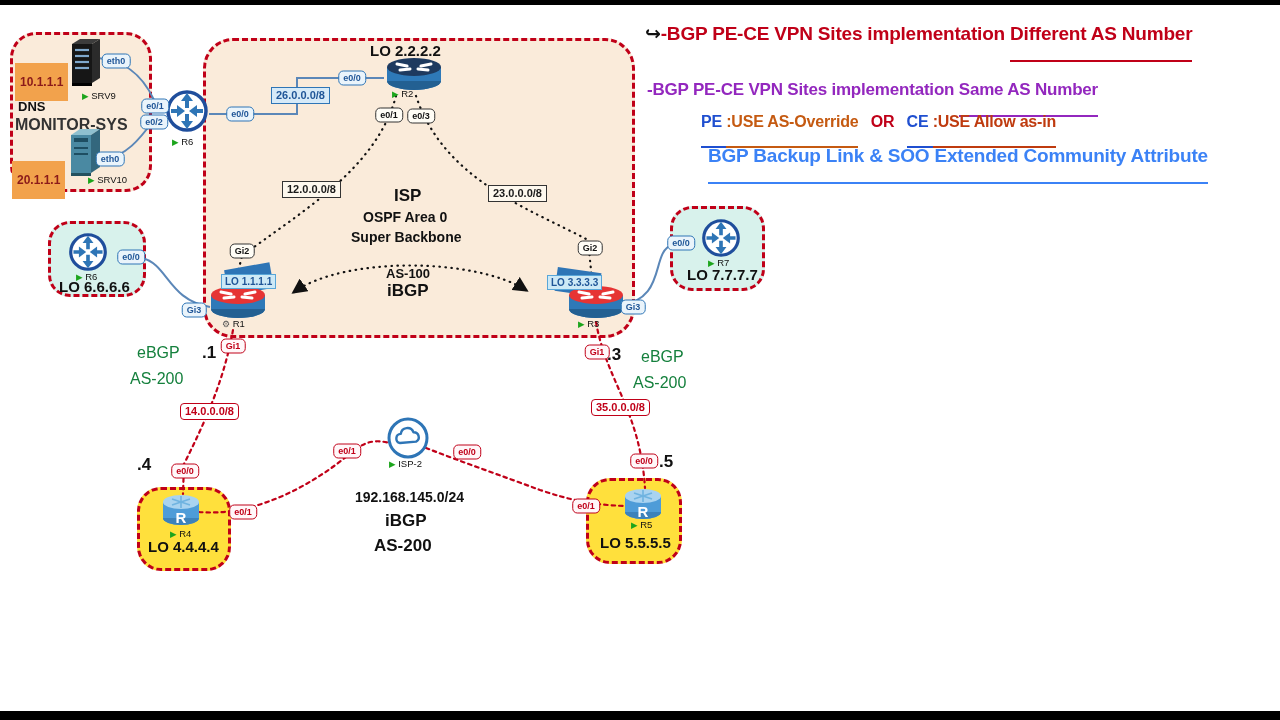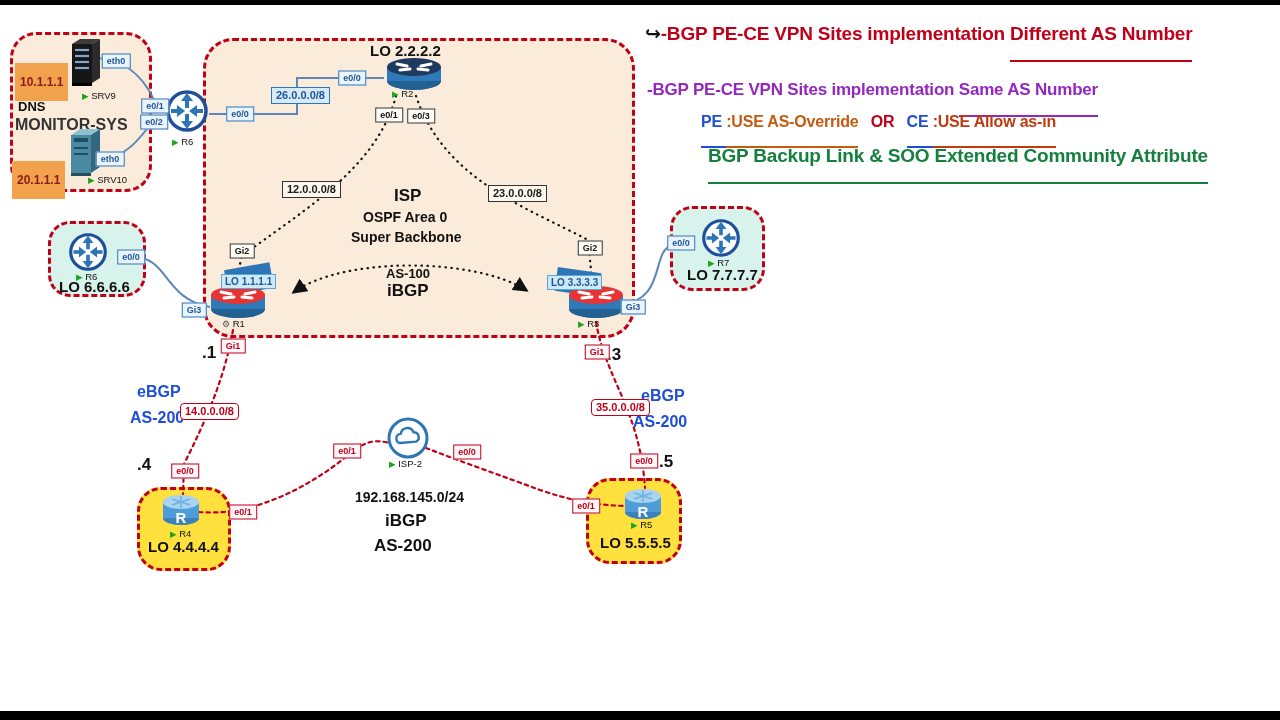--- a/index.html
+++ b/index.html
@@ -2,38 +2,38 @@
 <html><head>
 <meta charset="utf-8">
 <style>
   html,body{margin:0;padding:0;}
   body{width:1280px;height:720px;position:relative;background:#fff;overflow:hidden;
        font-family:"Liberation Sans",sans-serif;}
   .bar{position:absolute;left:0;width:1280px;background:#000;z-index:6;}
   .site{position:absolute;border:3px dashed #c00018;z-index:1;box-sizing:border-box;}
   .svglayer{position:absolute;left:0;top:0;z-index:2;pointer-events:none;}
   .dev{position:absolute;z-index:3;}
-  .oval{position:absolute;transform:translate(-50%,-50%);border-radius:0;
+  .oval{position:absolute;transform:translate(-50%,-50%);border-radius:5px;
         font-size:9px;font-weight:bold;padding:1px 4px;white-space:nowrap;z-index:4;line-height:11px;}
   .oval.blue{background:#eaf4fb;border:1.5px solid #2e75b6;color:#1f5597;}
   .oval.black{background:#fffdf6;border:1.5px solid #333;color:#111;}
   .oval.red{background:#fff7f9;border:1.5px solid #c00018;color:#c00018;}
   .netbox{position:absolute;font-size:11px;font-weight:bold;padding:1px 4px;z-index:4;white-space:nowrap;line-height:13px;}
   .netbox.blue{background:#d6eaf8;border:1.5px solid #2e75b6;color:#1f5597;}
   .netbox.black{background:#fdf8ee;border:1.5px solid #333;color:#1a1a1a;}
   .netbox.red{background:#fff;border:1.5px solid #c00018;color:#c00018;border-radius:4px;}
   .lochip{position:absolute;background:#cde9f6;border:1.5px solid #58a6d8;color:#1f5597;
           font-size:10px;font-weight:bold;padding:0 3px;z-index:4;line-height:13px;white-space:nowrap;}
   .flag{position:absolute;background:#2e75b6;z-index:3;}
   .devlabel{position:absolute;font-size:9.5px;color:#111;z-index:4;white-space:nowrap;}
   .play{color:#1ca51c;font-size:8.5px;}
   .gear{color:#555;font-size:9px;}
   .lotext{position:absolute;font-weight:bold;font-size:15px;color:#111;z-index:4;white-space:nowrap;}
   .host{position:absolute;font-weight:bold;font-size:17px;color:#111;z-index:4;}
-  .purple{position:absolute;font-weight:bold;font-size:16px;color:#1d4ed8;z-index:4;white-space:nowrap;margin-top:39px;}
+  .purple{position:absolute;font-weight:normal;font-size:16px;color:#15803d;z-index:4;white-space:nowrap;}
   .redtxt{color:#c00018;}
   .ipchip{position:absolute;background:#f2a24c;color:#8b1a1a;font-weight:bold;font-size:12px;
           padding:12px 5px;z-index:4;white-space:nowrap;}
   .note{position:absolute;font-weight:bold;z-index:5;white-space:nowrap;letter-spacing:-0.2px;}
   .u{border-bottom:2.5px solid currentColor;padding-bottom:16px;}
   .isptxt{position:absolute;z-index:3;font-weight:bold;color:#111;white-space:nowrap;}
 </style>
 </head>
 <body>
 
@@ -296,15 +296,15 @@
   <span style="color:#111;font-family:'DejaVu Sans',sans-serif;">↪</span><span>-BGP PE-CE VPN Sites implementation </span><span class="u">Different AS Number</span>
 </div>
 <div class="note" style="left:647px;top:80px;font-size:17px;color:#9327be;">
   <span>-BGP PE-CE VPN Sites implementation </span><span class="u">Same AS Number</span>
 </div>
 <div class="note" style="left:701px;top:113px;font-size:16px;">
   <span class="u" style="color:#1f4fd0;">PE </span><span class="u" style="color:#c55a11;">:USE AS-Override</span>
   <span style="color:#c00018;margin:0 8px;">OR</span>
   <span class="u" style="color:#1f4fd0;">CE </span><span class="u" style="color:#bf3b0f;">:USE Allow as-in</span>
 </div>
-<div class="note" style="left:708px;top:145px;font-size:19px;color:#15803d;">
+<div class="note" style="left:708px;top:145px;font-size:19px;color:#3b82f6;">
   <span class="u">BGP Backup Link &amp; SOO Extended Community Attribute</span>
 </div>
 
 </body></html>

